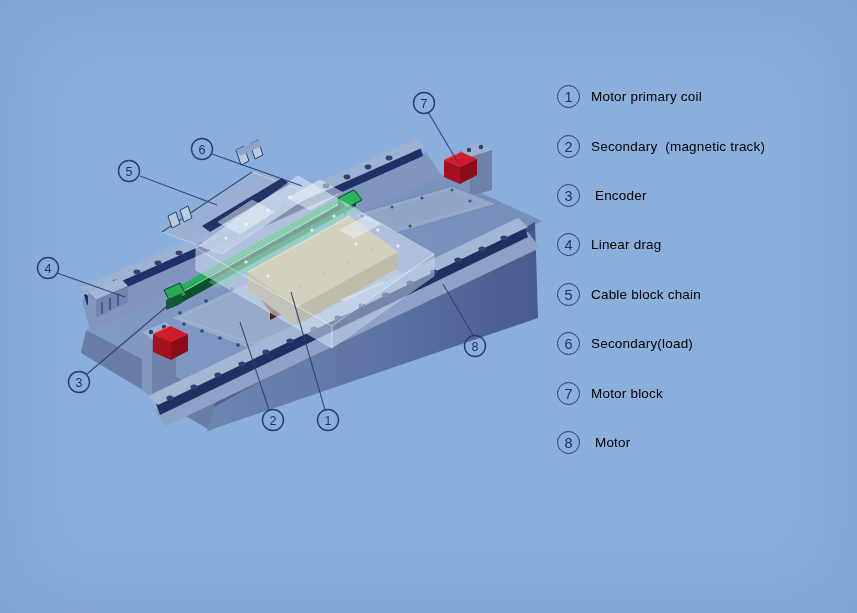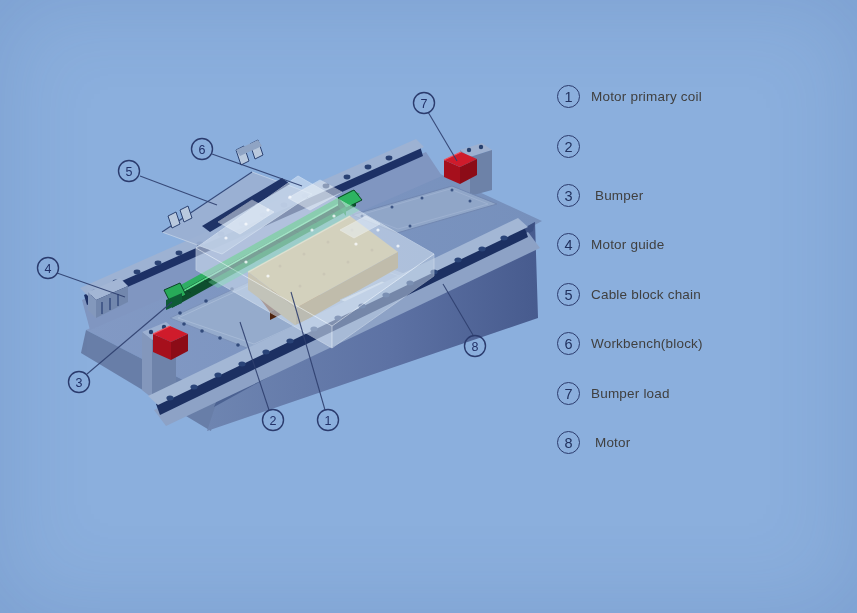--- a/index.html
+++ b/index.html
@@ -12,21 +12,21 @@
   .stage{position:absolute;inset:0;}
   svg{display:block;}
   .legend{position:absolute;left:557px;top:72px;}
   .legend-row{height:49.4px;display:flex;align-items:center;}
   .legend-circle{
     width:23px;height:23px;border:1.6px solid #2b3b6d;border-radius:50%;
     color:#22325f;font-size:14.5px;line-height:23px;text-align:center;
     box-sizing:border-box;flex:0 0 auto;font-weight:400;
   }
   .legend-label{
-    margin-left:11px;color:#404040;font-size:13.5px;letter-spacing:.2px;
+    margin-left:11px;color:#000000;font-size:13.5px;letter-spacing:.2px;
     white-space:pre;
   }
   .callout-num{font-size:12.5px;fill:#223168;}
   .vignette{position:absolute;inset:0;pointer-events:none;
     box-shadow:inset 0 0 90px rgba(55,90,150,.18);}
 </style>
 </head>
 <body>
 
 <div class="stage">
@@ -283,40 +283,41 @@
 </svg>
 </div>
 
 <div class="legend">
   <div class="legend-row">
     <div class="legend-circle">1</div>
     <div class="legend-label">Motor primary coil</div>
   </div>
   <div class="legend-row">
     <div class="legend-circle">2</div>
+    <div class="legend-label">Secondary  (magnetic track)</div>
   </div>
   <div class="legend-row">
     <div class="legend-circle">3</div>
-    <div class="legend-label"> Bumper</div>
+    <div class="legend-label"> Encoder</div>
   </div>
   <div class="legend-row">
     <div class="legend-circle">4</div>
-    <div class="legend-label">Motor guide</div>
+    <div class="legend-label">Linear drag</div>
   </div>
   <div class="legend-row">
     <div class="legend-circle">5</div>
     <div class="legend-label">Cable block chain</div>
   </div>
   <div class="legend-row">
     <div class="legend-circle">6</div>
-    <div class="legend-label">Workbench(block)</div>
+    <div class="legend-label">Secondary(load)</div>
   </div>
   <div class="legend-row">
     <div class="legend-circle">7</div>
-    <div class="legend-label">Bumper load</div>
+    <div class="legend-label">Motor block</div>
   </div>
   <div class="legend-row">
     <div class="legend-circle">8</div>
     <div class="legend-label"> Motor</div>
   </div>
 </div>
 
 <div class="vignette"></div>
 
 </body></html>

